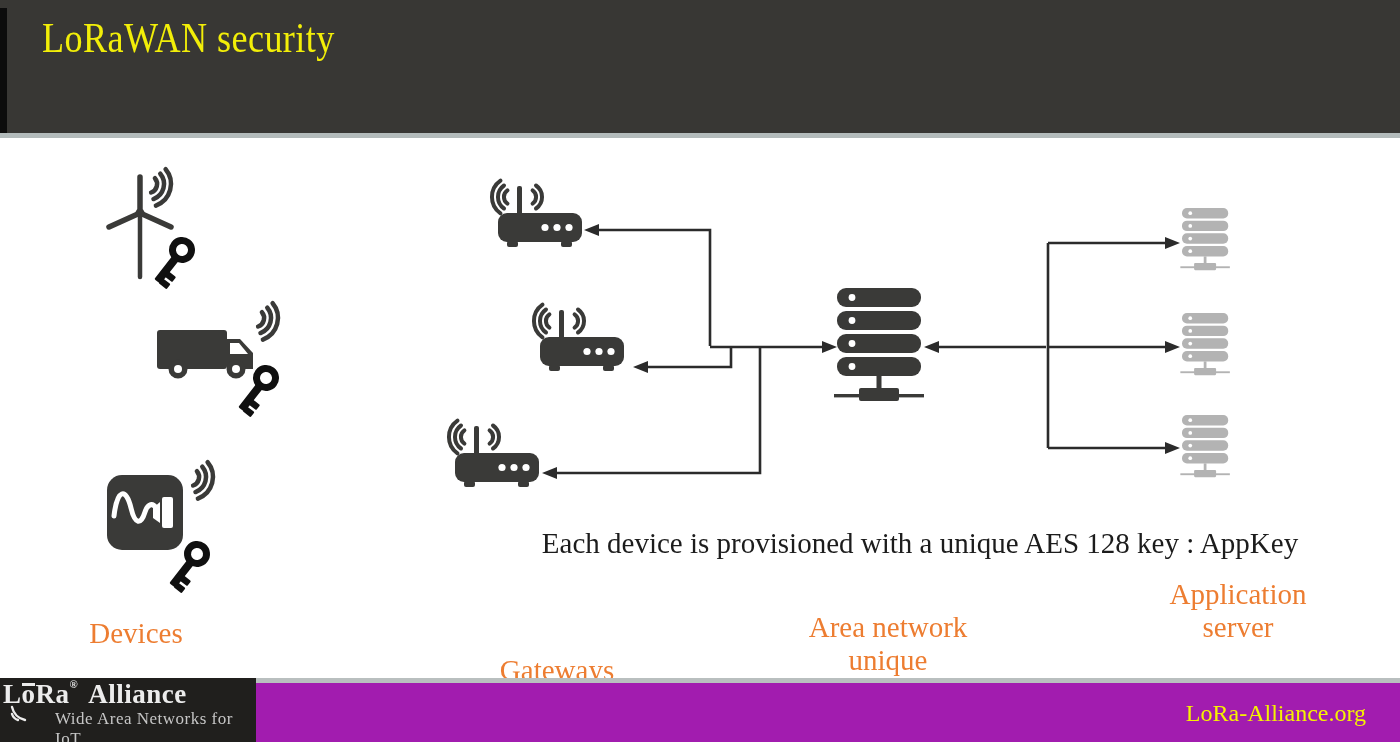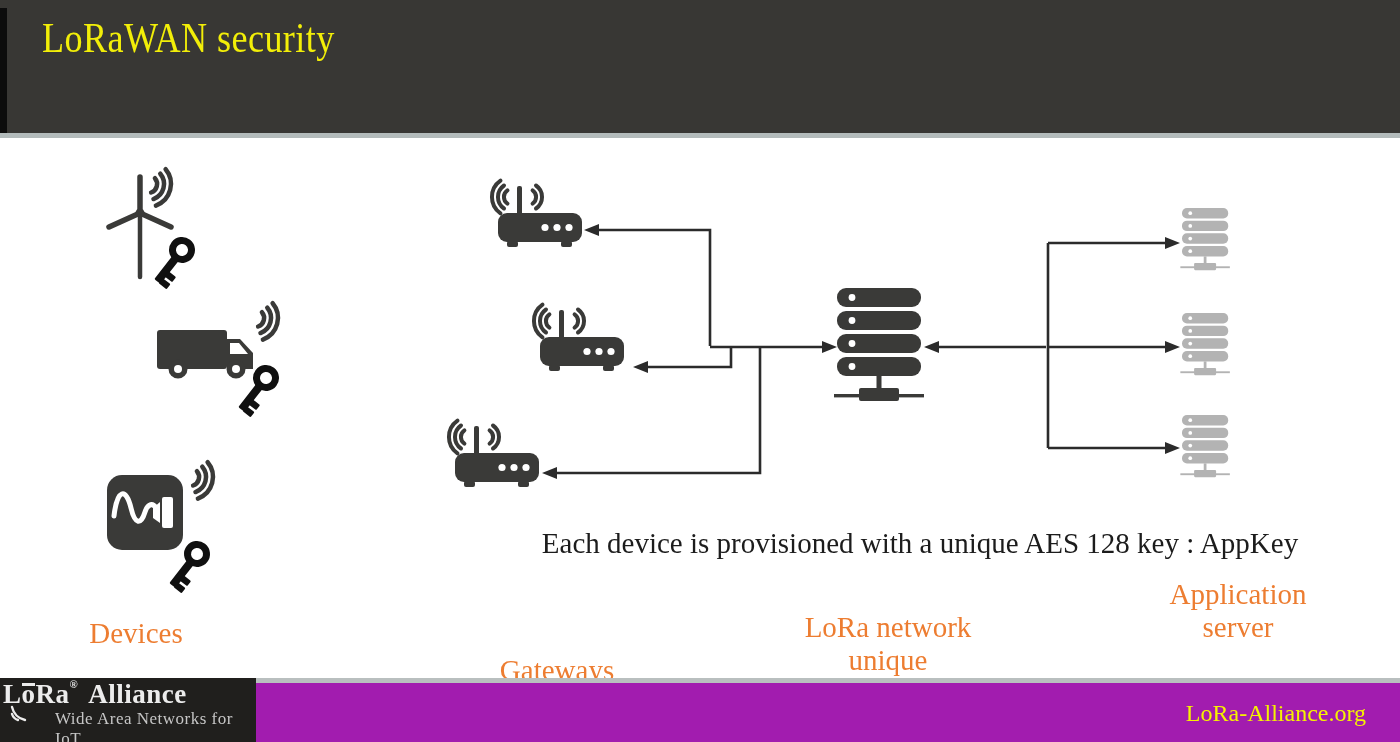--- a/index.html
+++ b/index.html
@@ -151,21 +151,21 @@
       <polygon points="1180,347 1165,341 1165,353"></polygon>
       <polygon points="1180,448 1165,442 1165,454"></polygon>
     </g>
   </svg>
 
   <div class="body-text">Each device is provisioned with a unique AES 128 key : AppKey</div>
 
   <div class="zone-label lbl-devices">Devices</div>
   <div class="zone-label lbl-gateways">Gateways</div>
   <div class="zone-label lbl-netserver">
-    <div>LoRa network</div>
+    <div>Area network</div>
     <div>unique</div>
   </div>
   <div class="zone-label lbl-appservers">
     <div>Application</div>
     <div>server</div>
   </div>
 
   <div class="footer-line"></div>
   <div class="footer">
     <span class="website">LoRa-Alliance.org</span>

